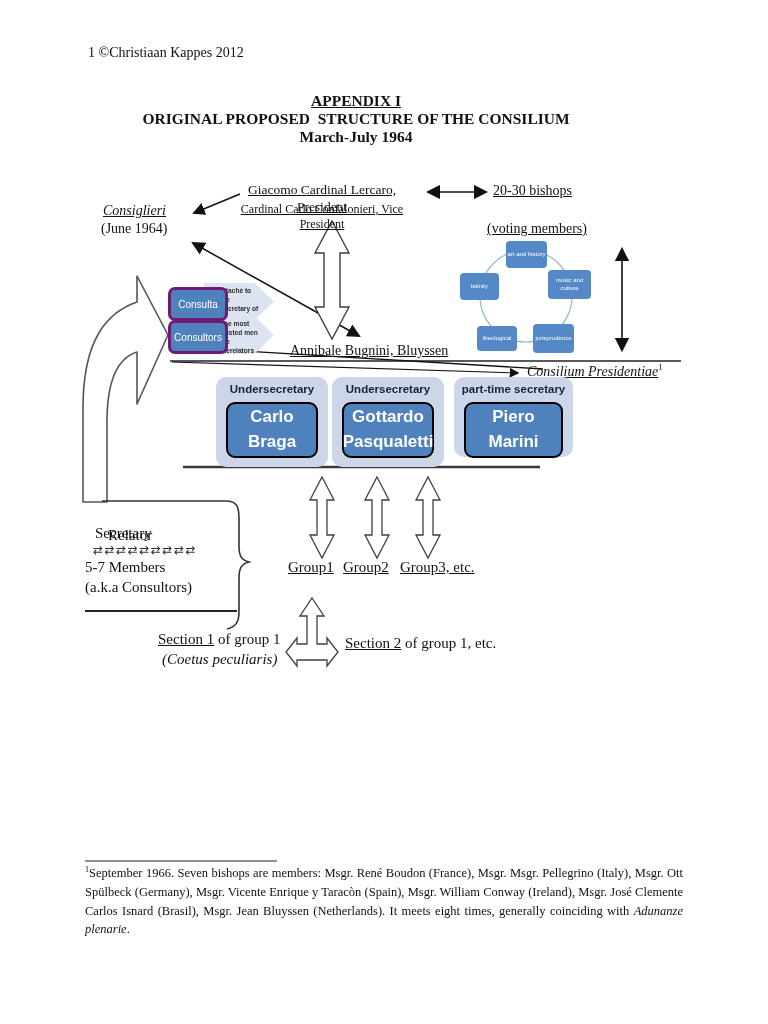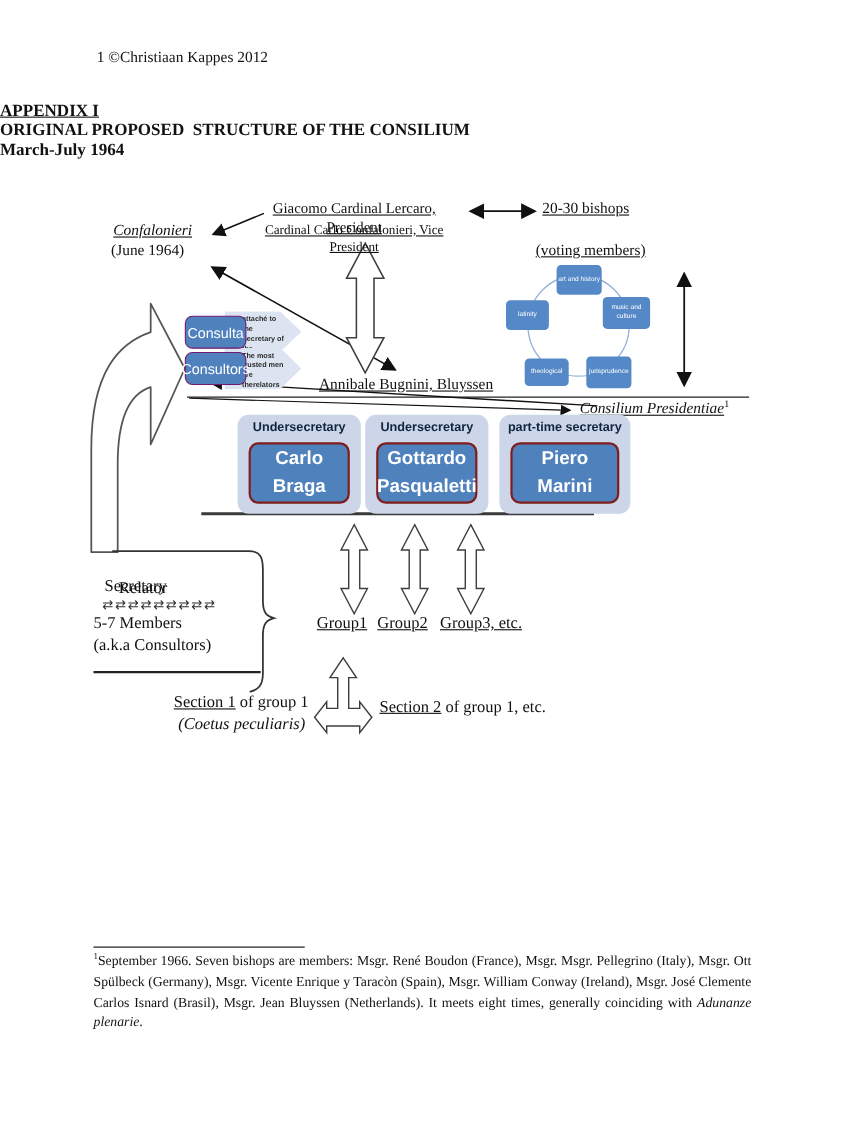--- a/index.html
+++ b/index.html
@@ -6,42 +6,42 @@
   body{width:768px;height:1024px;background:#ffffff;position:relative;overflow:hidden;
        font-family:"Liberation Serif",serif;color:#111;}
   .abs{position:absolute;}
   .serif{font-family:"Liberation Serif",serif;}
   .u{text-decoration:underline;}
   .i{font-style:italic;}
   .pre{white-space:pre-wrap;}
   svg.overlay{position:absolute;left:0;top:0;width:768px;height:1024px;z-index:1;}
   .lbl{z-index:3;line-height:1.25;}
   
-  .title-wrap{left:0;top:92px;width:712px;text-align:left;z-index:3;}
+  .title-wrap{left:0;top:92px;width:712px;text-align:center;z-index:3;}
   .title-wrap div{font-weight:bold;font-size:15.5px;line-height:18px;white-space:pre-wrap;}
   
   .chev{z-index:2;background:#dce4f1;
         clip-path:polygon(0 0,72% 0,100% 50%,72% 100%,0 100%);}
   .chev .bullets{padding:4px 14px 2px 10px;font-family:"Liberation Sans",sans-serif;
         font-size:6.6px;line-height:1.35;color:#2b2b2b;font-weight:bold;}
   .chev .bl{position:relative;padding-left:6px;}
   .chev .bl::before{content:"•";position:absolute;left:0;top:0;}
-  .tag{z-index:4;background:#4f81bd;border:1px solid #701a75;border-radius:7px;
-       color:#fff;font-family:"Liberation Sans",sans-serif;font-size:13px;
+  .tag{z-index:4;background:#4f81bd;border:3px solid #701a75;border-radius:7px;
+       color:#fff;font-family:"Liberation Sans",sans-serif;font-size:10px;
        display:flex;align-items:center;justify-content:center;text-align:center;}
   
   .cyc{z-index:3;background:#5488c7;border-radius:4px;color:#fff;
        font-family:"Liberation Sans",sans-serif;font-size:6px;line-height:1.25;
        display:flex;align-items:center;justify-content:center;text-align:center;padding:1px;}
   
   .usec{z-index:3;background:#ccd6e8;border-radius:10px;margin-left:33px;}
   .usec .role{margin-top:6px;text-align:center;font-family:"Liberation Sans",sans-serif;
         font-weight:bold;font-size:11.5px;color:#10243e;}
   .usec .name{position:absolute;left:10px;right:10px;top:25px;height:52px;
-        background:#4f81bd;border:2px solid #7f1d1d;border-radius:9px;color:#fff;
+        background:#4f81bd;border:2px solid #000000;border-radius:9px;color:#fff;
         font-family:"Liberation Sans",sans-serif;font-weight:bold;font-size:17px;
         display:flex;align-items:center;justify-content:center;text-align:center;
         white-space:pre-line;line-height:1.45;}
   .shuttle{z-index:3;font-family:"DejaVu Sans",sans-serif;font-size:12px;
         letter-spacing:1.5px;color:#2f2f2f;}
   .foot{z-index:3;font-size:12.5px;line-height:1.5;text-align:justify;}
   sup{font-size:0.65em;}
 </style>
 </head>
 <body>
@@ -95,21 +95,21 @@
   <div>ORIGINAL PROPOSED  STRUCTURE OF THE CONSILIUM</div>
   <div>March-July 1964</div>
 </div>
 
 <div class="abs lbl u" style="left:227px;top:182px;width:190px;text-align:center;font-size:13.5px;">Giacomo Cardinal Lercaro, President</div>
 <div class="abs lbl u" style="left:227px;top:202px;width:190px;text-align:center;font-size:12px;">Cardinal Carlo Confalonieri, Vice President</div>
 
 <div class="abs lbl u" style="left:493px;top:182px;font-size:14px;">20-30 bishops</div>
 <div class="abs lbl" style="left:487px;top:220px;font-size:14px;text-decoration:underline;">(voting members)</div>
 
-<div class="abs lbl i u" style="left:103px;top:202px;font-size:14px;padding-right:6px;">Confalonieri</div>
+<div class="abs lbl i u" style="left:103px;top:202px;font-size:14px;padding-right:6px;">Consiglieri</div>
 <div class="abs lbl" style="left:101px;top:220px;font-size:14px;">(June 1964)</div>
 
 <div class="abs chev" style="left:204px;top:283px;width:70px;height:37px;">
   <div class="bullets">
     <div class="bl">attaché to the</div>
     <div class="bl">Secretary of the Consilium</div>
   </div>
 </div>
 <div class="abs tag" style="left:168px;top:287px;width:54px;height:28px;">Consulta</div>
 
@@ -135,21 +135,21 @@
 <div class="abs usec" style="left:183px;top:377px;width:112px;height:90px;">
   <div class="role">Undersecretary</div>
   <div class="name">Carlo
 Braga</div>
 </div>
 <div class="abs usec" style="left:299px;top:377px;width:112px;height:90px;">
   <div class="role">Undersecretary</div>
   <div class="name">Gottardo
 Pasqualetti</div>
 </div>
-<div class="abs usec" style="left:421px;top:377px;width:119px;height:90px;">
+<div class="abs usec" style="left:421px;top:377px;width:119px;height:80px;">
   <div class="role">part-time secretary</div>
   <div class="name">Piero
 Marini</div>
 </div>
 
 <div class="abs lbl" style="left:108px;top:502px;font-size:15px;margin-top:24px;">Relator</div>
 <div class="abs lbl" style="left:95px;top:524px;font-size:15px;">Secretary</div>
 <div class="abs shuttle" style="left:93px;top:543px;">⇄⇄⇄⇄⇄⇄⇄⇄⇄</div>
 <div class="abs lbl" style="left:85px;top:558px;font-size:15px;">5-7 Members</div>
 <div class="abs lbl" style="left:85px;top:578px;font-size:15px;">(a.k.a Consultors)</div>

